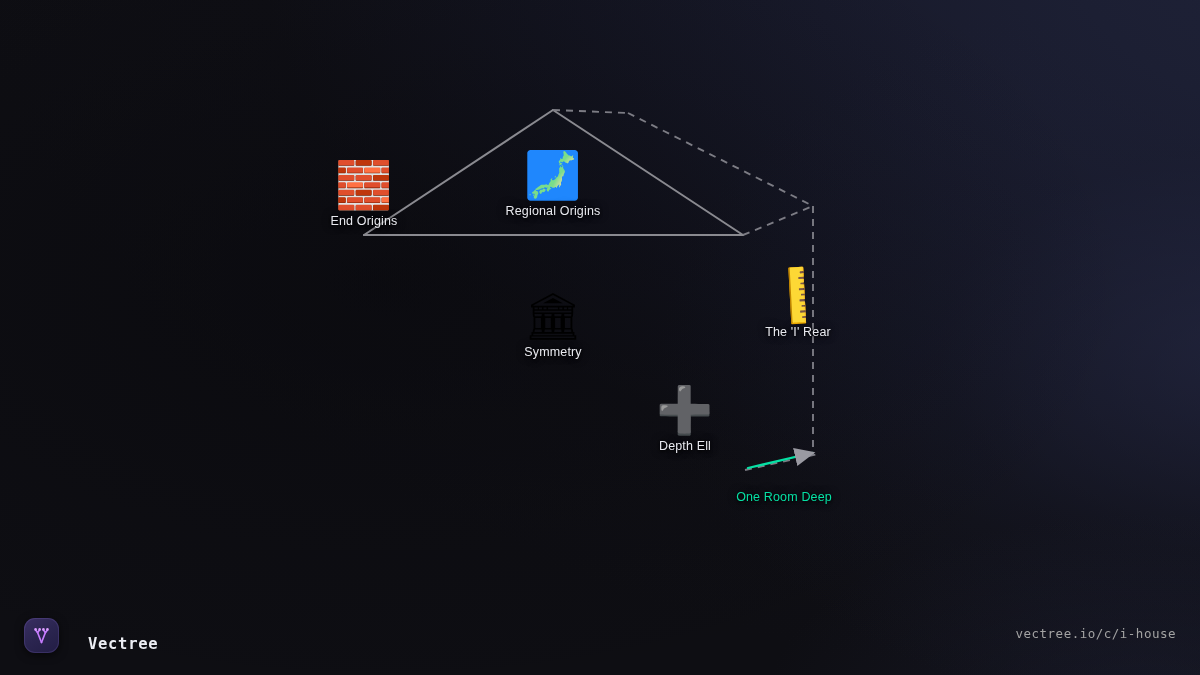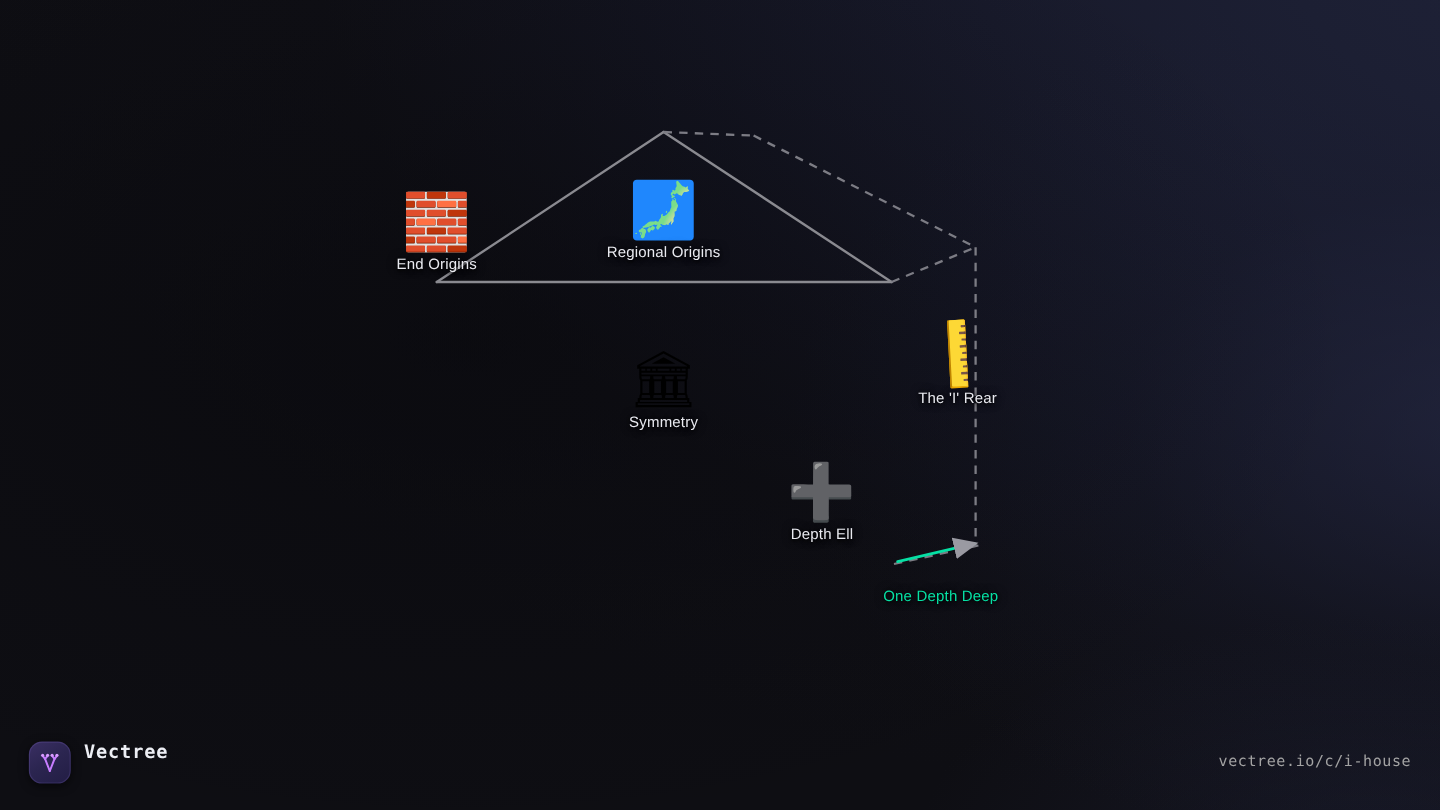--- a/index.html
+++ b/index.html
@@ -69,21 +69,21 @@
   }
   .node-label.accent { color:#06e0a4; }
 
   
   .node-icon.rot { transform:rotate(42deg); }
 
   
   .brand {
     position:absolute; left:24px; bottom:22px;
   }
-  .brand-row { display:flex; align-items:flex-start; gap:11px; }
+  .brand-row { display:flex; align-items:flex-end; gap:29px; }
   .brand-logo {
     width:35px; height:35px; border-radius:11px;
     background:linear-gradient(148deg,#3a2f63 0%,#2b2550 48%,#221d44 100%);
     box-shadow:0 2px 8px rgba(0,0,0,.6), inset 0 0 0 1px rgba(150,120,230,.18);
     position:relative; flex:none;
     display:flex; align-items:center; justify-content:center;
   }
   .brand-name {
     font-family:"DejaVu Sans Mono", monospace;
     font-size:15.5px; font-weight:bold;
@@ -154,21 +154,21 @@
       </div>
       <div class="node" style="left: 798px; top: 304px;">
         <div class="node-icon rot">📏</div>
         <div class="node-label">The 'I' Rear</div>
       </div>
       <div class="node" style="left: 685px; top: 418px;">
         <div class="node-icon">➕</div>
         <div class="node-label">Depth Ell</div>
       </div>
       <div class="node" style="left: 784px; top: 495px;">
-        <div class="node-label accent">One Depth Deep</div>
+        <div class="node-label accent">One Room Deep</div>
       </div>
     </div>
 
   <div class="brand">
     <div class="brand-row">
       <div class="brand-logo">
         <svg width="21" height="21" viewBox="0 0 24 24" aria-hidden="true">
           <g stroke="#c77dff" stroke-width="1.9" fill="none" stroke-linecap="round">
             <path d="M12 20 L7.5 8.5"></path>
             <path d="M12 20 L16.5 8.5"></path>

